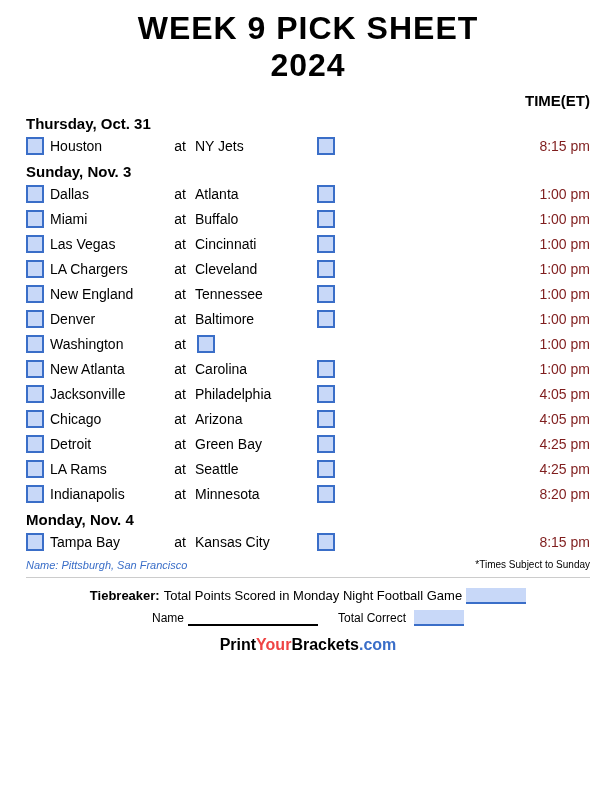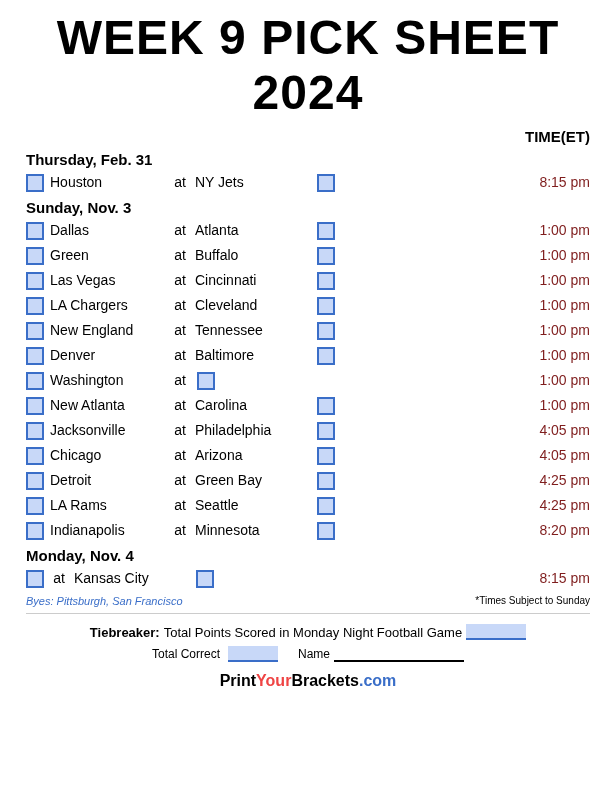--- a/index.html
+++ b/index.html
@@ -10,21 +10,21 @@
       font-family: Arial, sans-serif;
       font-size: 14px;
       color: #000;
     }
     .page {
       width: 616px;
       padding: 10px 20px 15px 20px;
     }
     .title {
       text-align: center;
-      font-size: 48px;
+      font-size: 32px;
       font-weight: 900;
       line-height: 1.15;
       margin-bottom: 8px;
       font-family: Impact, Arial Black, sans-serif;
       letter-spacing: 1px;
     }
     .header-row {
       display: flex;
       justify-content: space-between;
       align-items: center;
@@ -179,21 +179,21 @@
     <div>WEEK 9 PICK SHEET</div>
     <div>2024</div>
   </div>
 
   <div class="header-row">
     <div style="width:200px;"></div>
     <div class="time-label">TIME(ET)</div>
   </div>
 
   <div class="section-header">
-    <span>Thursday, Feb. 31</span>
+    <span>Thursday, Oct. 31</span>
   </div>
 
   <div class="game-row">
     <div class="checkbox"></div>
     <div class="team-away">Houston</div>
     <div class="at-text">at</div>
     <div class="team-home">NY Jets</div>
     <div class="checkbox-right"></div>
     <div class="game-time">8:15 pm</div>
   </div>
@@ -206,21 +206,21 @@
     <div class="checkbox"></div>
     <div class="team-away">Dallas</div>
     <div class="at-text">at</div>
     <div class="team-home">Atlanta</div>
     <div class="checkbox-right"></div>
     <div class="game-time">1:00 pm</div>
   </div>
 
   <div class="game-row">
     <div class="checkbox"></div>
-    <div class="team-away">Green</div>
+    <div class="team-away">Miami</div>
     <div class="at-text">at</div>
     <div class="team-home">Buffalo</div>
     <div class="checkbox-right"></div>
     <div class="game-time">1:00 pm</div>
   </div>
 
   <div class="game-row">
     <div class="checkbox"></div>
     <div class="team-away">Las Vegas</div>
     <div class="at-text">at</div>
@@ -317,49 +317,50 @@
     <div class="checkbox-right"></div>
     <div class="game-time">8:20 pm</div>
   </div>
 
   <div class="section-header">
     <span>Monday, Nov. 4</span>
   </div>
 
   <div class="game-row">
     <div class="checkbox"></div>
+    <div class="team-away">Tampa Bay</div>
     <div class="at-text">at</div>
     <div class="team-home">Kansas City</div>
     <div class="checkbox-right"></div>
     <div class="game-time">8:15 pm</div>
   </div>
 
   <div class="byes-row">
     <div class="byes-text">
-      <span>Byes:</span>
+      <span>Name:</span>
       <span>Pittsburgh, San Francisco</span>
     </div>
     <div class="subject-change">*Times Subject to Sunday</div>
   </div>
 
   <div class="divider"></div>
 
   <div class="tiebreaker-row">
     <span class="label">Tiebreaker:</span>
     <span style="margin-left:4px;">Total Points Scored in Monday Night Football Game</span>
     <div class="tiebreaker-box"></div>
   </div>
 
   <div class="name-row">
     <div class="name-field">
+      <span>Name</span>
+      <div class="name-line"></div>
+    </div>
+    <div class="name-field">
       <span>Total Correct</span>
       <div class="score-box"></div>
     </div>
-    <div class="name-field">
-      <span>Name</span>
-      <div class="name-line"></div>
-    </div>
   </div>
 
   <div class="footer">
     <span class="print">Print</span><span class="your">Your</span><span class="brackets">Brackets</span><span class="dotcom">.com</span>
   </div>
 </div>
 
 </body></html>

